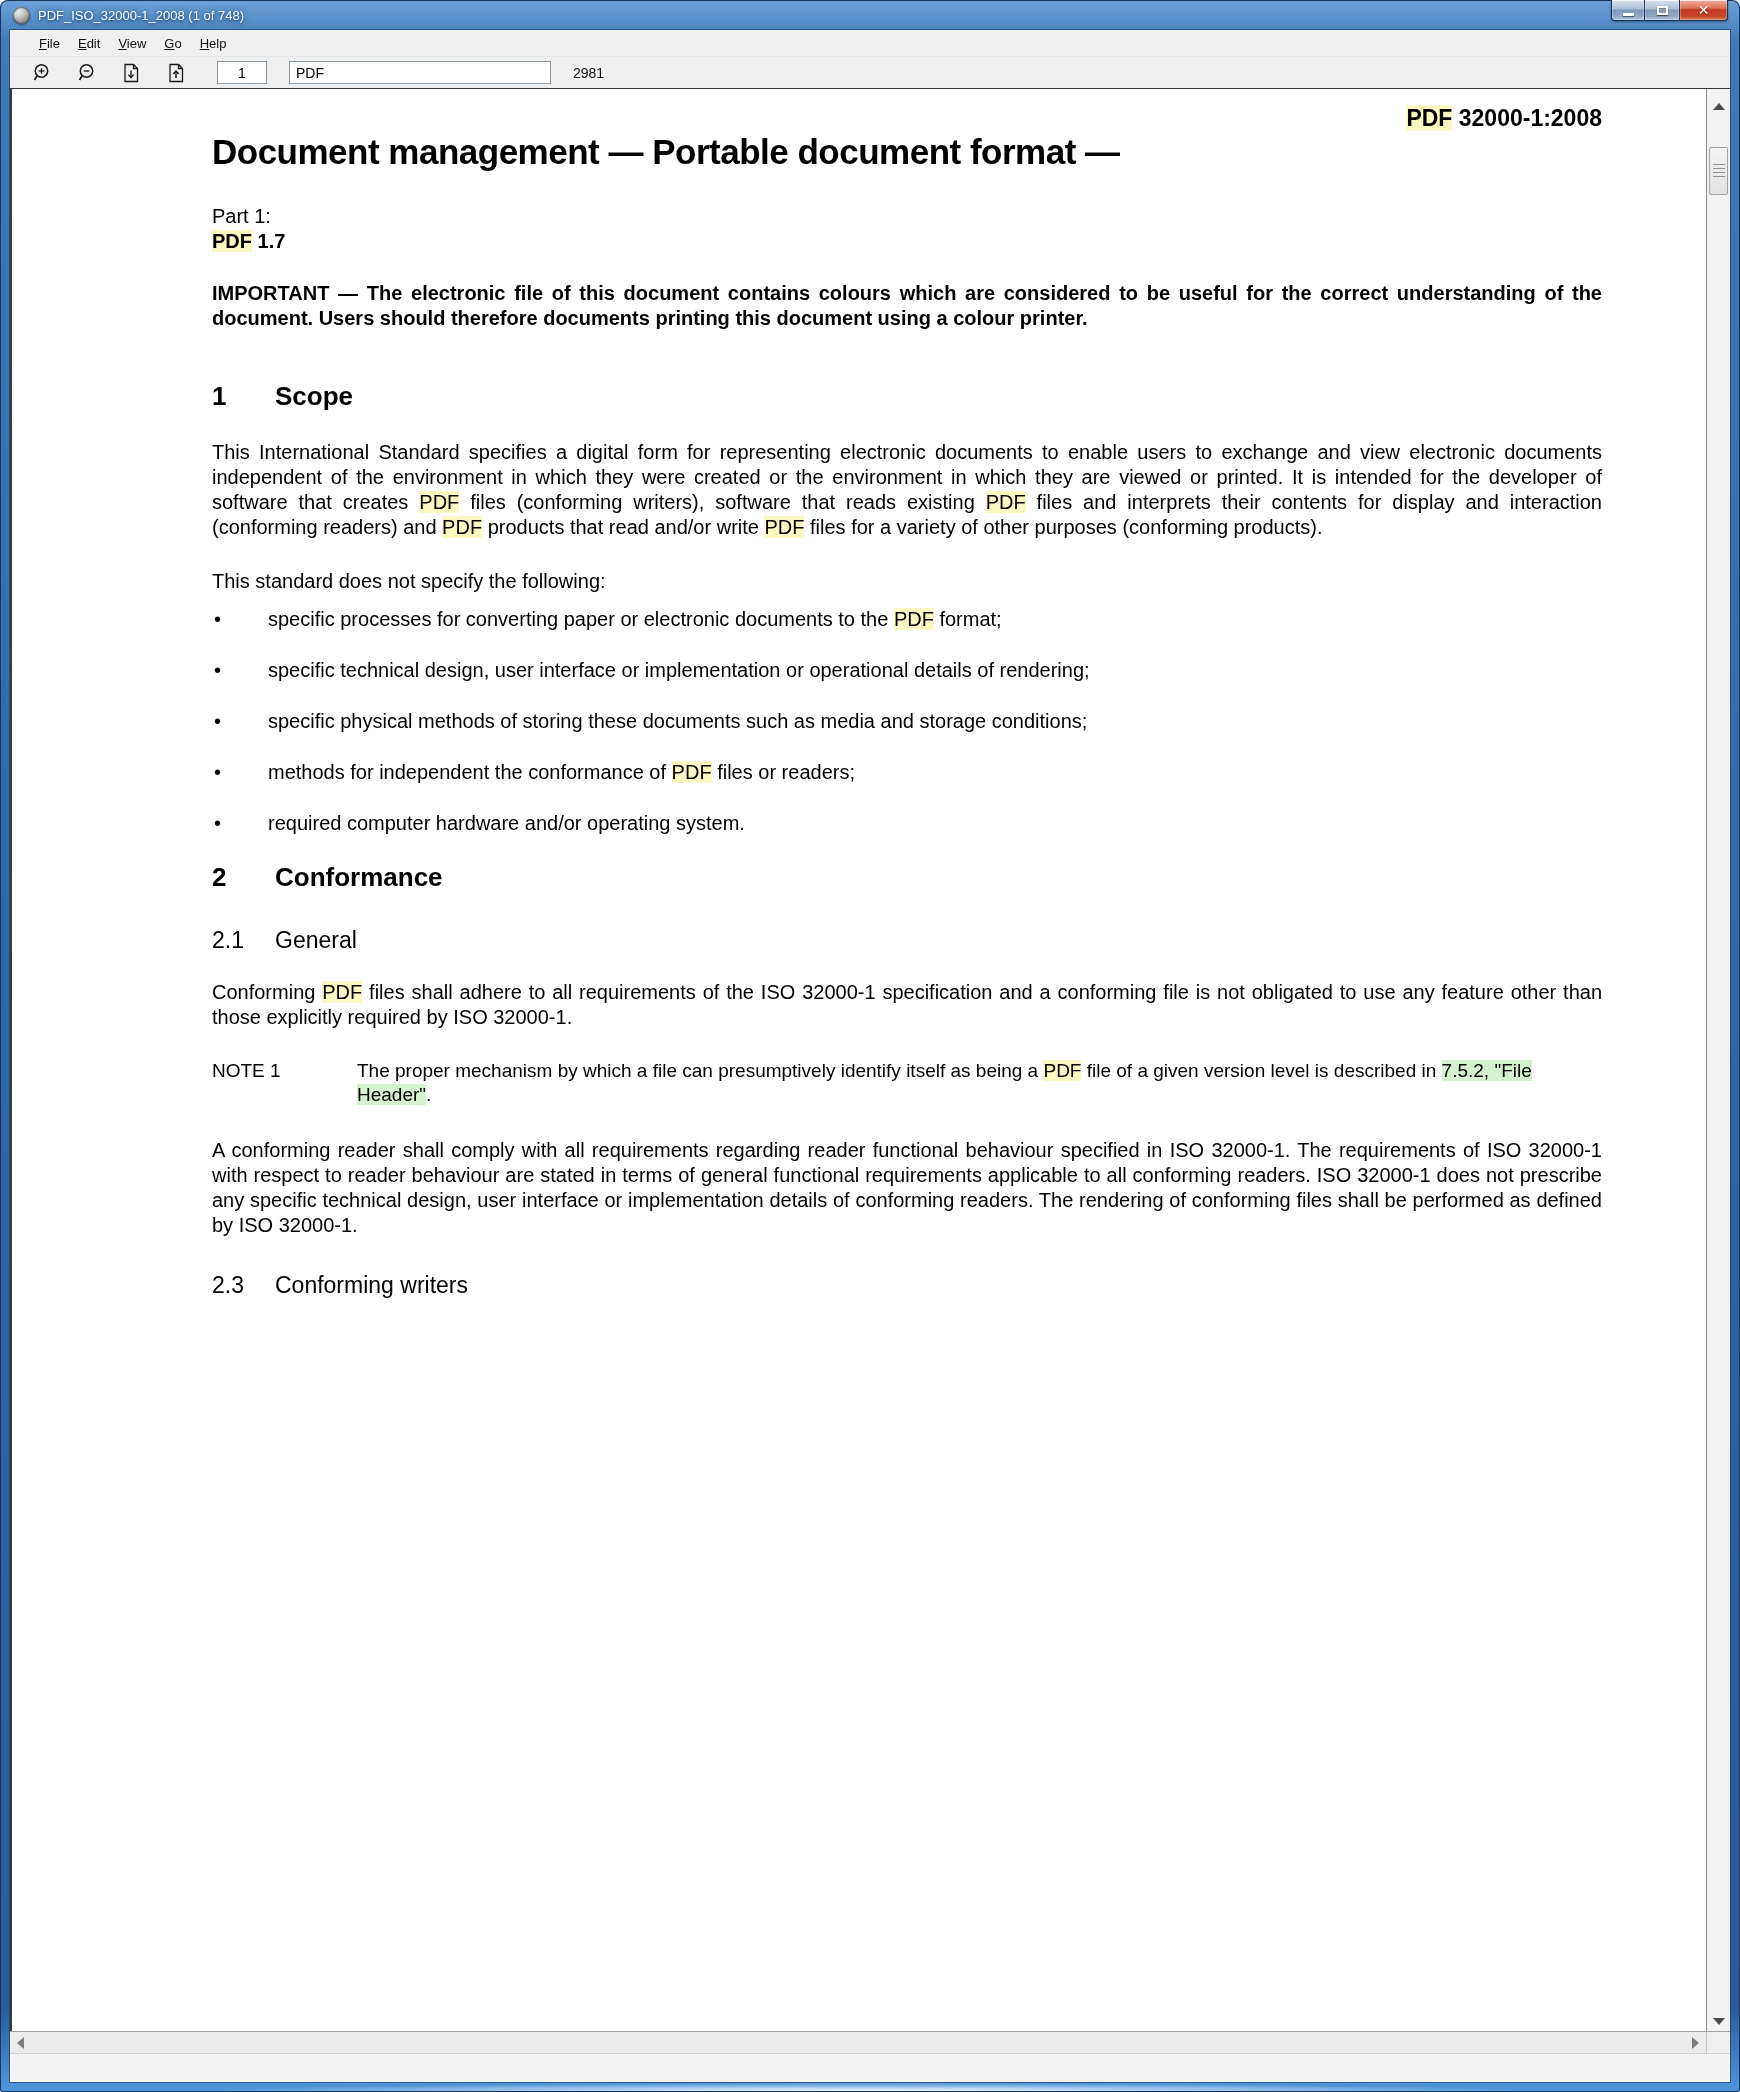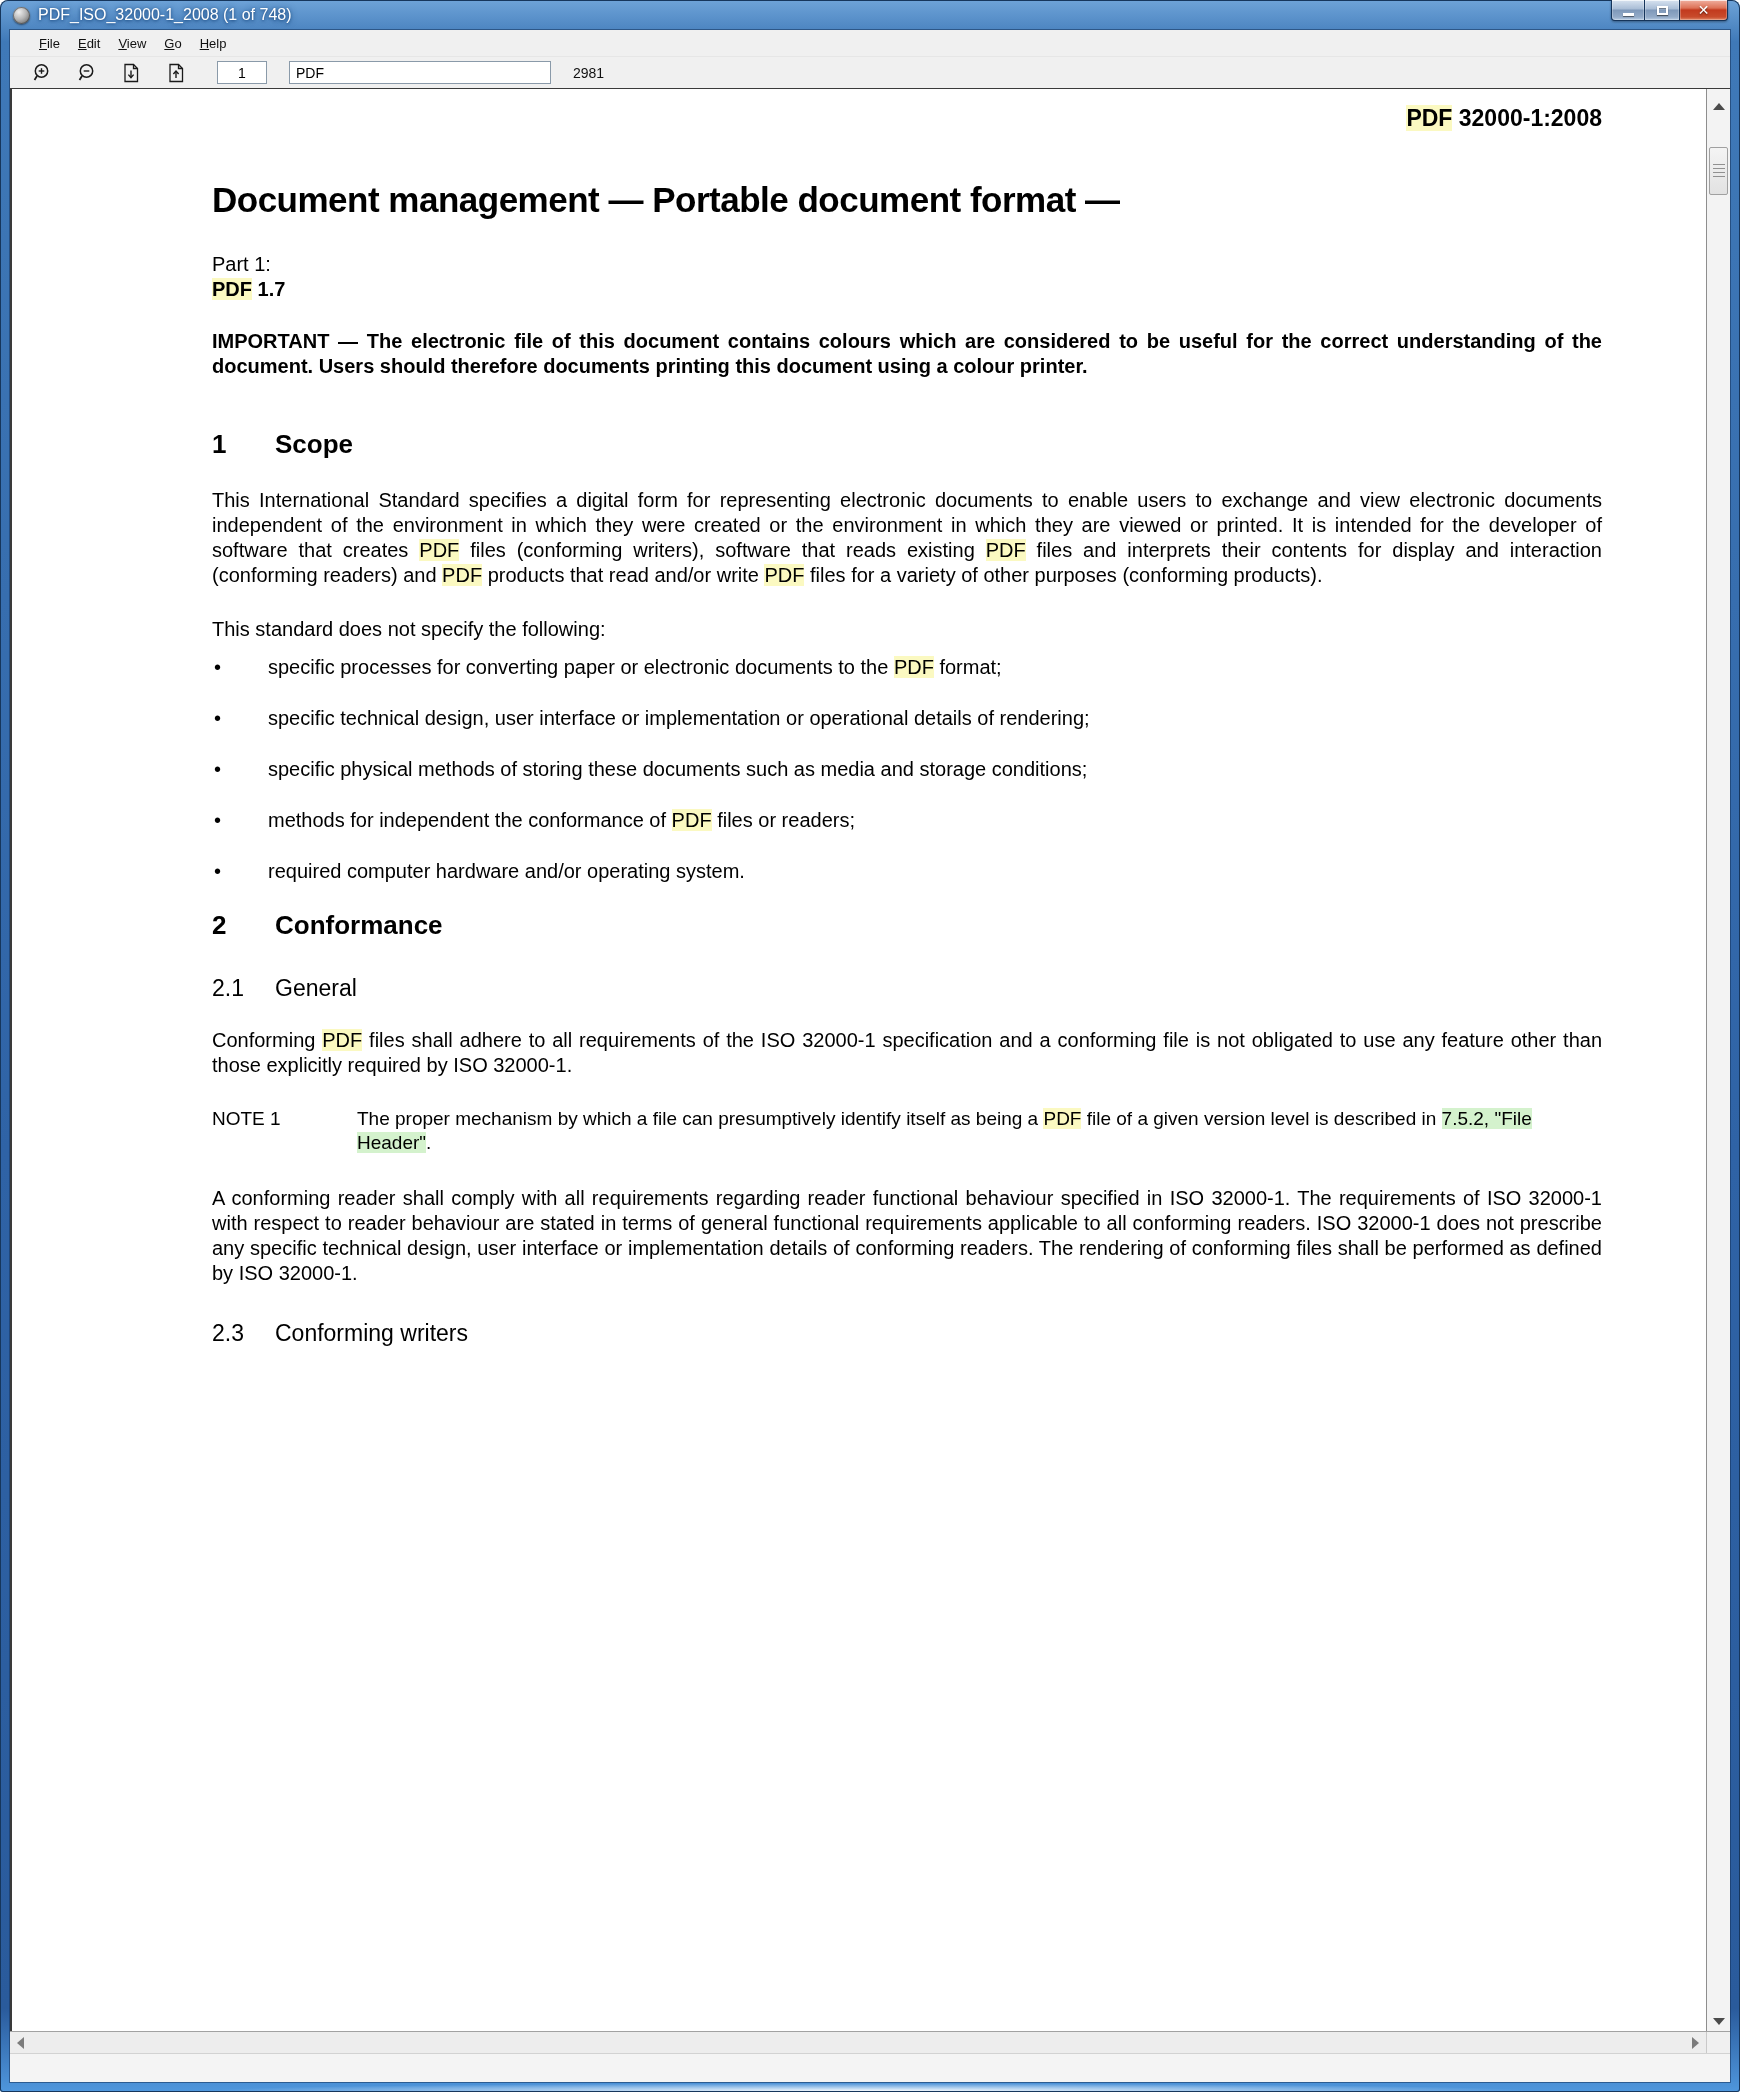--- a/index.html
+++ b/index.html
@@ -17,21 +17,21 @@
     background:radial-gradient(ellipse at 50% 100%, rgba(255,255,255,.95), rgba(255,255,255,0) 70%);
     pointer-events:none;
   }
   .titlebar { position:absolute; top:0; left:0; right:0; height:30px; display:flex; align-items:center; padding-left:13px; }
   .app-icon {
     width:17px; height:17px; border-radius:50%;
     background:radial-gradient(circle at 35% 30%, #efefef, #b5b5b5 45%, #7d7d7d 75%, #5f5f5f);
     box-shadow:0 1px 2px rgba(0,0,0,.5), inset 0 0 0 1px rgba(60,60,60,.6);
     margin-right:8px; flex:0 0 auto;
   }
-  .title-text { color:#fff; font-size:16px; text-shadow:0 1px 3px #1c4a7e, 0 0 6px rgba(30,80,140,.9); white-space:nowrap; }
+  .title-text { color:#fff; font-size:13px; text-shadow:0 1px 3px #1c4a7e, 0 0 6px rgba(30,80,140,.9); white-space:nowrap; }
   .winbtns { position:absolute; top:0; right:12px; display:flex; height:21px; filter:drop-shadow(0 1px 1px rgba(0,0,0,.35)); }
   .winbtn {
     width:34px; height:21px; border:1px solid #15345a; border-top:none;
     background:linear-gradient(180deg,#d8e3f0 0%,#a9bdd6 45%,#7e98b9 50%,#93abc8 85%,#b9cde4 100%);
     display:flex; align-items:center; justify-content:center; cursor:default;
     box-shadow:inset 0 1px 0 rgba(255,255,255,.6), inset 0 0 0 1px rgba(255,255,255,.25);
   }
   .winbtn.min { border-radius:0 0 0 4px; }
   .winbtn.max { border-left:none; border-right:none; }
   .winbtn.close {
@@ -88,21 +88,21 @@
   .hs-btn { position:absolute; top:0; bottom:0; display:flex; align-items:center; }
   .hs-left { left:7px; } .hs-right { right:7px; }
   .tri-left { width:0; height:0; border-top:6px solid transparent; border-bottom:6px solid transparent; border-right:7px solid #7c7c7c; }
   .tri-right { width:0; height:0; border-top:6px solid transparent; border-bottom:6px solid transparent; border-left:7px solid #7c7c7c; }
   .hs-corner { width:24px; background:#f0f0f0; border-left:1px solid #c9c9c9; }
   .statusbar { height:29px; background:#f4f4f4; border-top:1px solid #d2d2d2; }
 
   
   .hl-y { background:#fbf9c1; }
   .hl-g { background:#d4f2cd; }
-  .doc-header-right { text-align:right; font-size:23px; font-weight:bold; margin-bottom:48px; }
+  .doc-header-right { text-align:right; font-size:23px; font-weight:bold; }
   .doc-title { font-size:35px; font-weight:bold; letter-spacing:-.5px; margin-bottom:32px; }
   .part-line { font-size:20px; line-height:25px; }
   .part-ver { font-weight:bold; }
   .important { font-weight:bold; text-align:justify; line-height:25px; margin-top:27px; margin-bottom:50px; }
   .h1 { font-size:26px; font-weight:bold; margin-bottom:28px; display:flex; }
   .h1 .num { width:63px; flex:0 0 auto; }
   .h2 { font-size:23px; font-weight:normal; margin-bottom:26px; display:flex;margin-top:34px; }
   .h2 .num { width:63px; flex:0 0 auto; }
   .body-p { text-align:justify; line-height:25px; margin-bottom:29px; }
   .intro-p { line-height:25px; margin-bottom:13px; }

